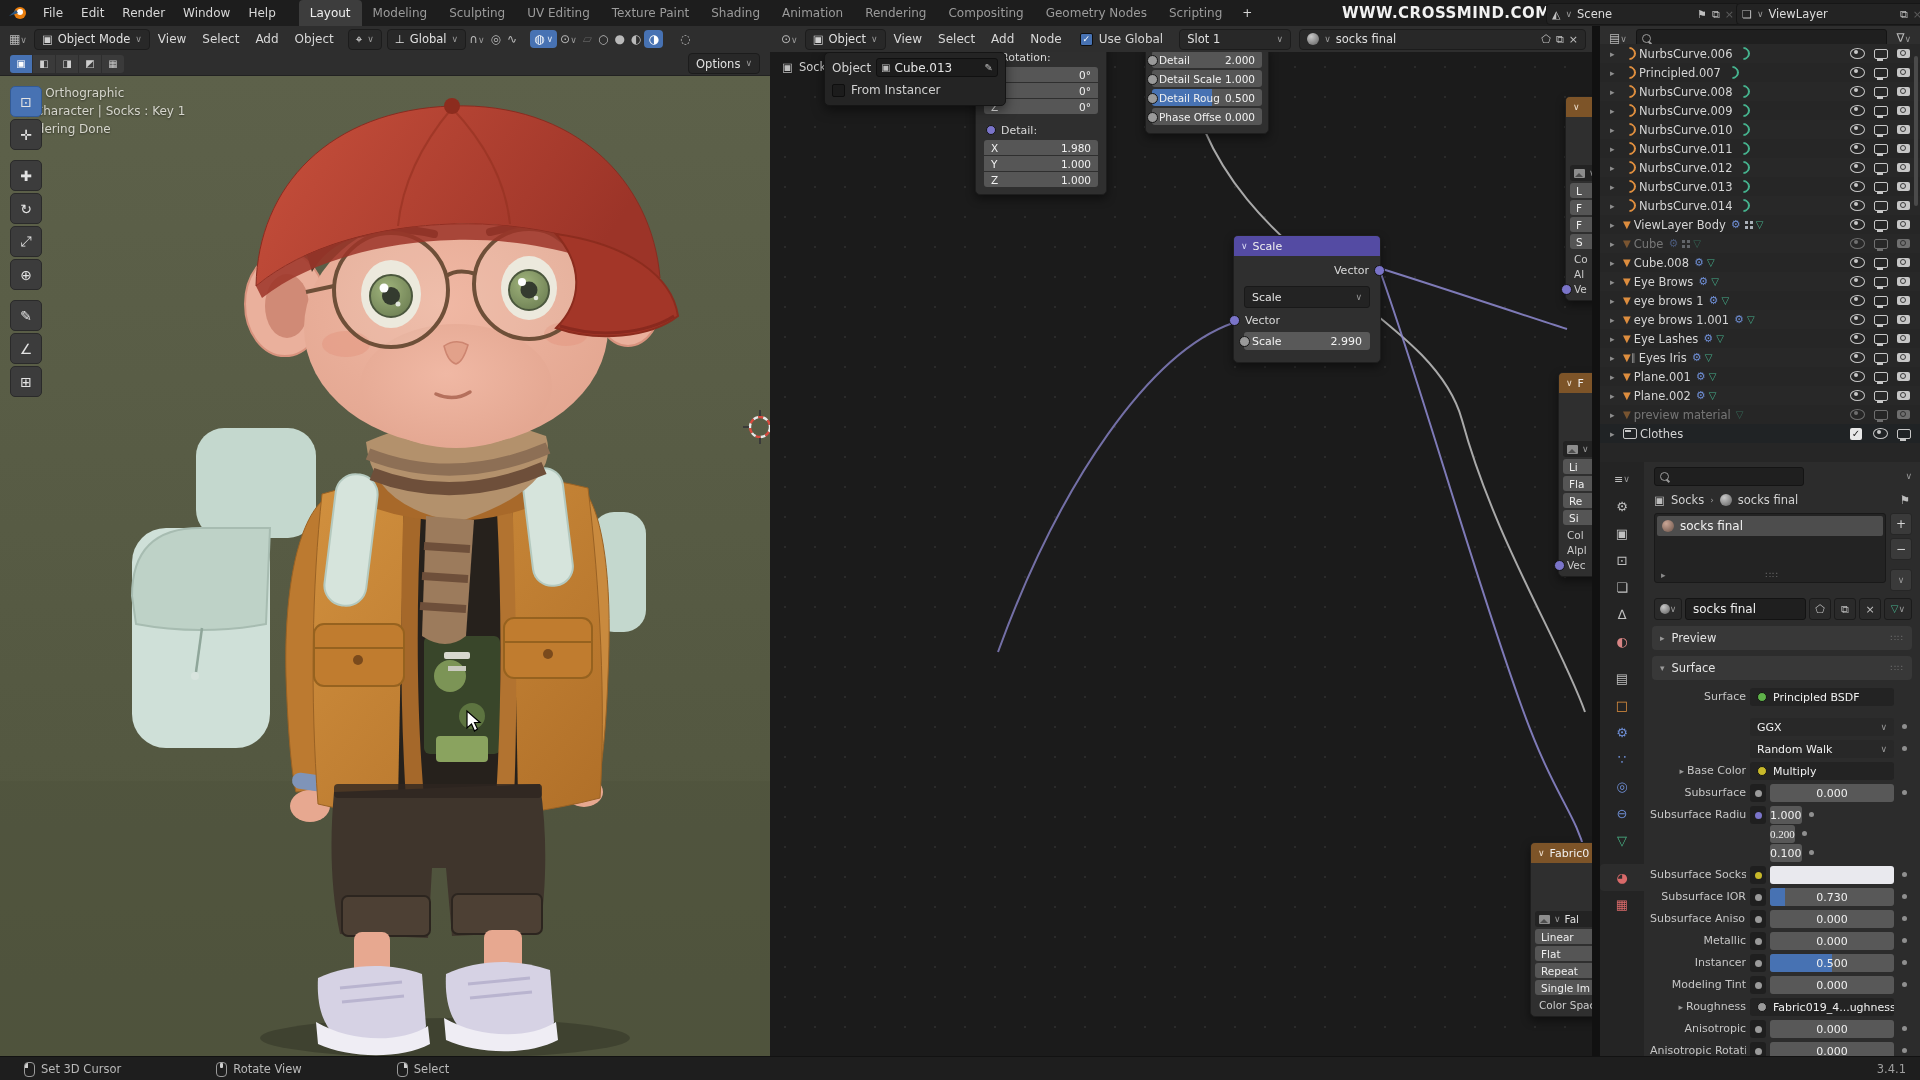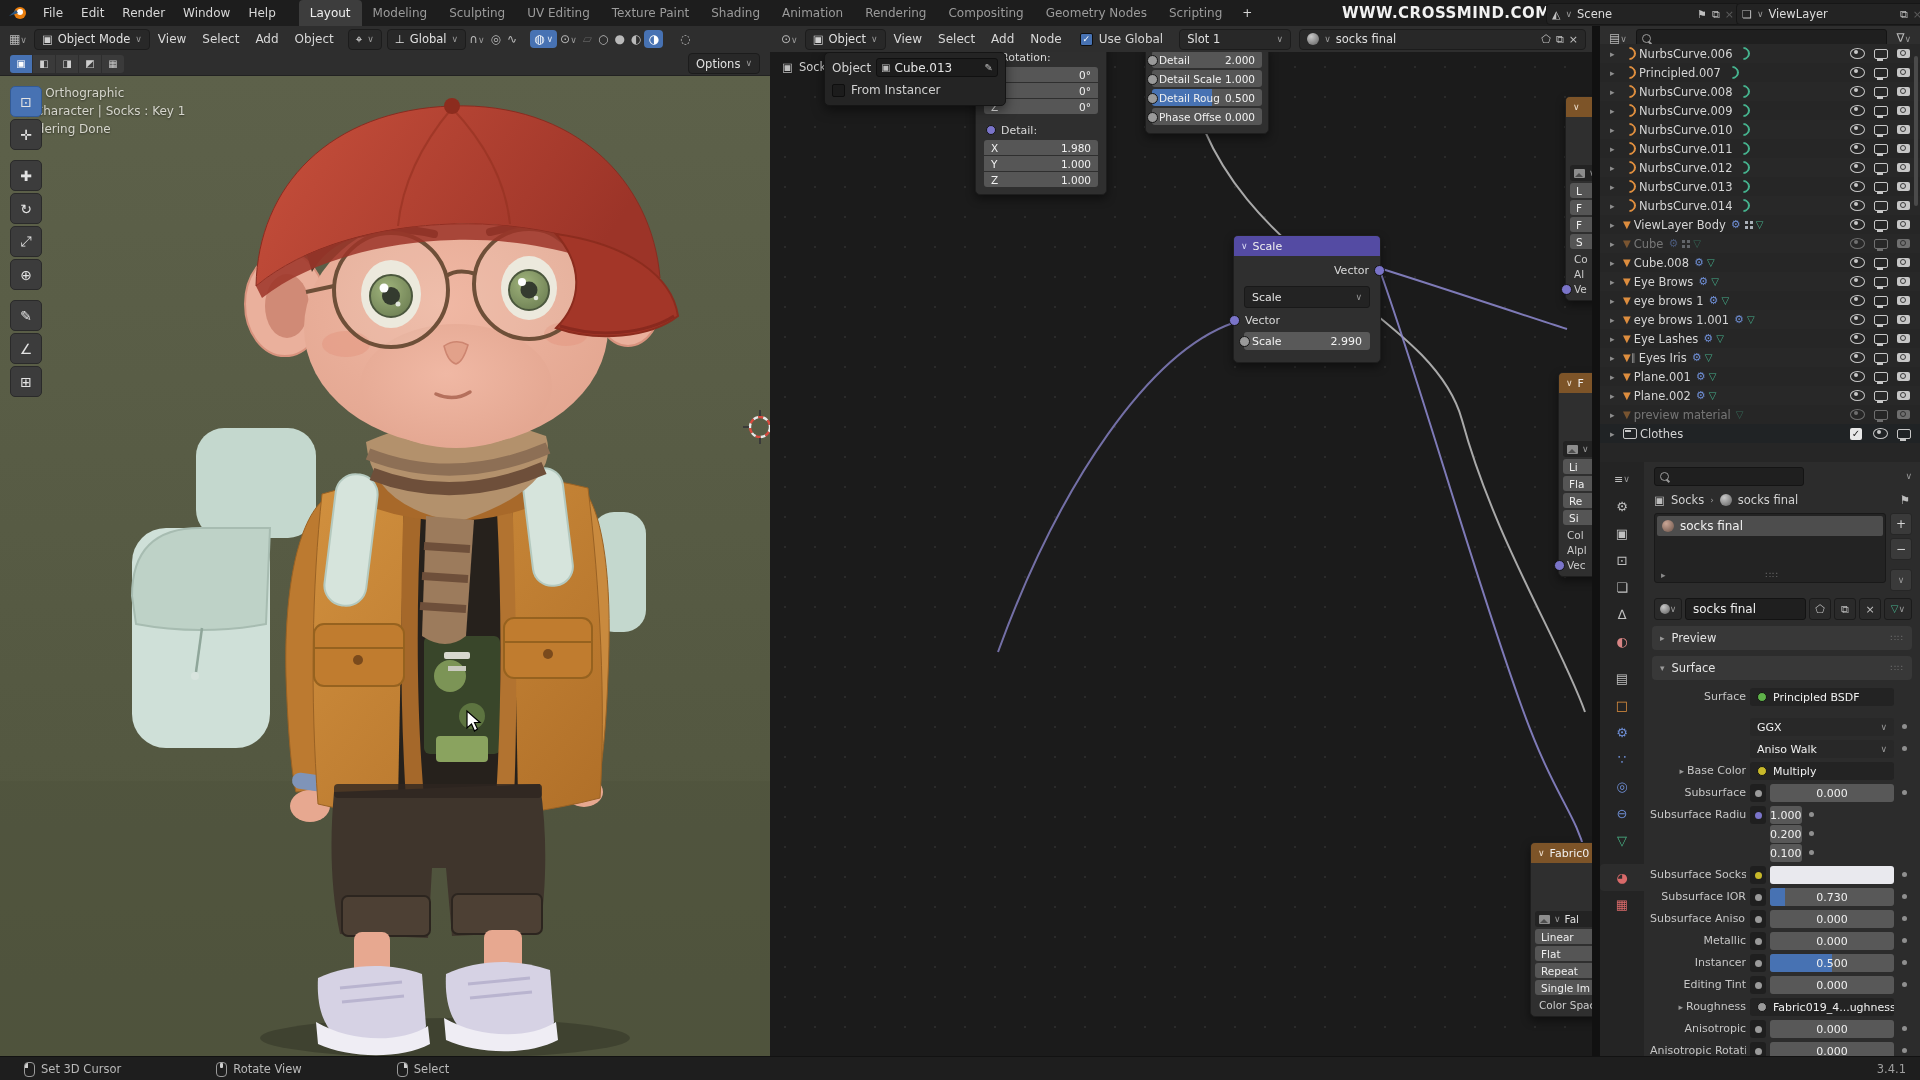--- a/index.html
+++ b/index.html
@@ -1069,21 +1069,21 @@
             <span>GGX</span>
             <span class="chev">∨</span>
           </div>
           <span class="rdotc">
             <span class="rdot"></span>
           </span>
         </div>
         <div class="prow">
           <span class="plabel"></span>
           <div class="pfield dropf">
-            <span>Aniso Walk</span>
+            <span>Random Walk</span>
             <span class="chev">∨</span>
           </div>
           <span class="rdotc">
             <span class="rdot"></span>
           </span>
         </div>
         <div class="prow">
           <span class="plabel"><span class="pa">▸</span>Base Color</span>
           <div class="pfield darkf">
             <span class="indot" style="background: rgb(199, 184, 42);"></span>
@@ -1110,21 +1110,21 @@
           </span>
           <div class="pstack">
             <div class="prow" style="gap: 4px;">
               <div class="pfield slider">
                 <span>1.000</span>
               </div>
               <span class="rdotc">
                 <span class="rdot"></span>
               </span>
             </div>
-            <div class="prow" style="gap: 4px;">
+            <div class="prow" style="gap: 4px; font-family: Liberation Serif, serif;">
               <div class="pfield slider">
                 <span>0.200</span>
               </div>
               <span class="rdotc">
                 <span class="rdot"></span>
               </span>
             </div>
             <div class="prow" style="gap: 4px;">
               <div class="pfield slider">
                 <span>0.100</span>
@@ -1189,21 +1189,21 @@
           </span>
           <div class="pfield slider">
             <span class="fillbar" style="width: 50%;"></span>
             <span>0.500</span>
           </div>
           <span class="rdotc">
             <span class="rdot"></span>
           </span>
         </div>
         <div class="prow">
-          <span class="plabel">Editing Tint</span>
+          <span class="plabel">Modeling Tint</span>
           <span class="sockbox">
             <i style="background: rgb(154, 154, 154);"></i>
           </span>
           <div class="pfield slider">
             <span>0.000</span>
           </div>
           <span class="rdotc">
             <span class="rdot"></span>
           </span>
         </div>

